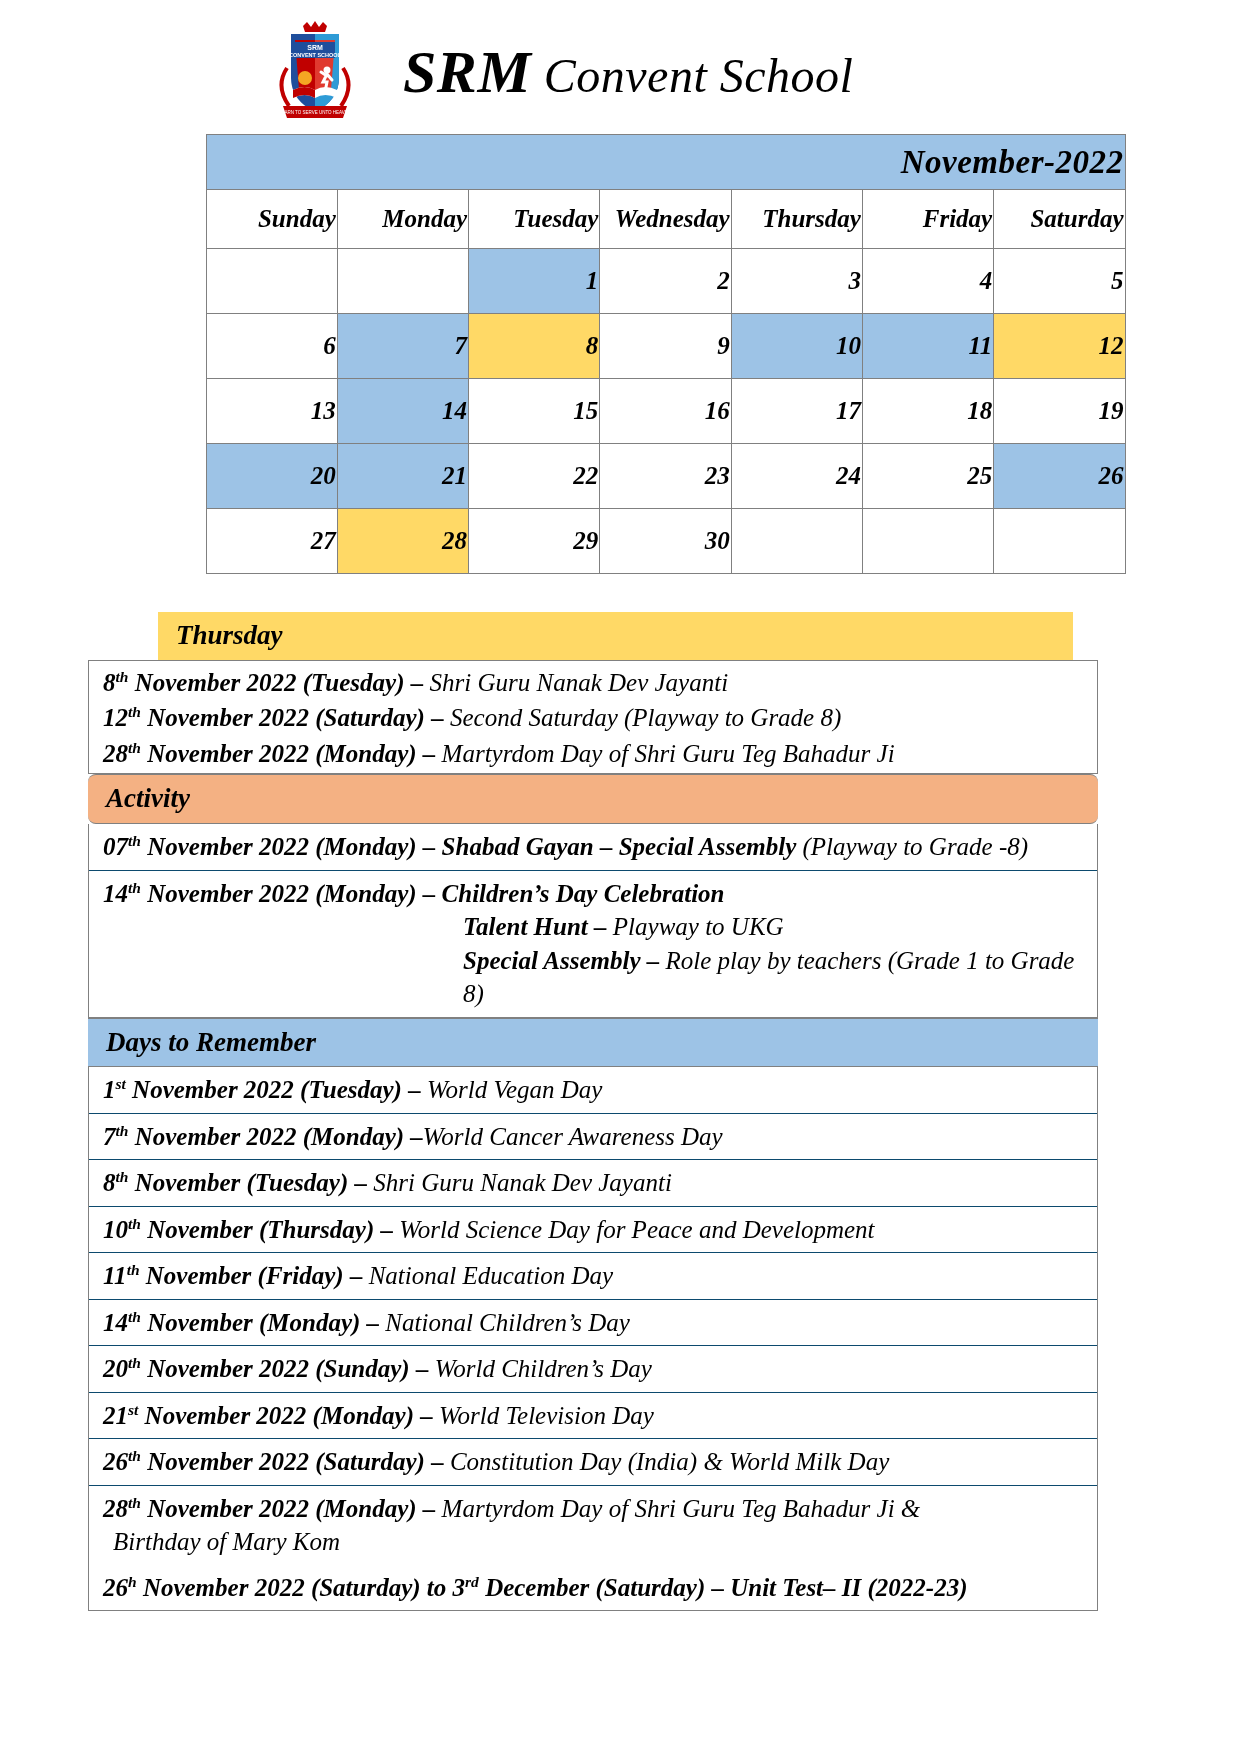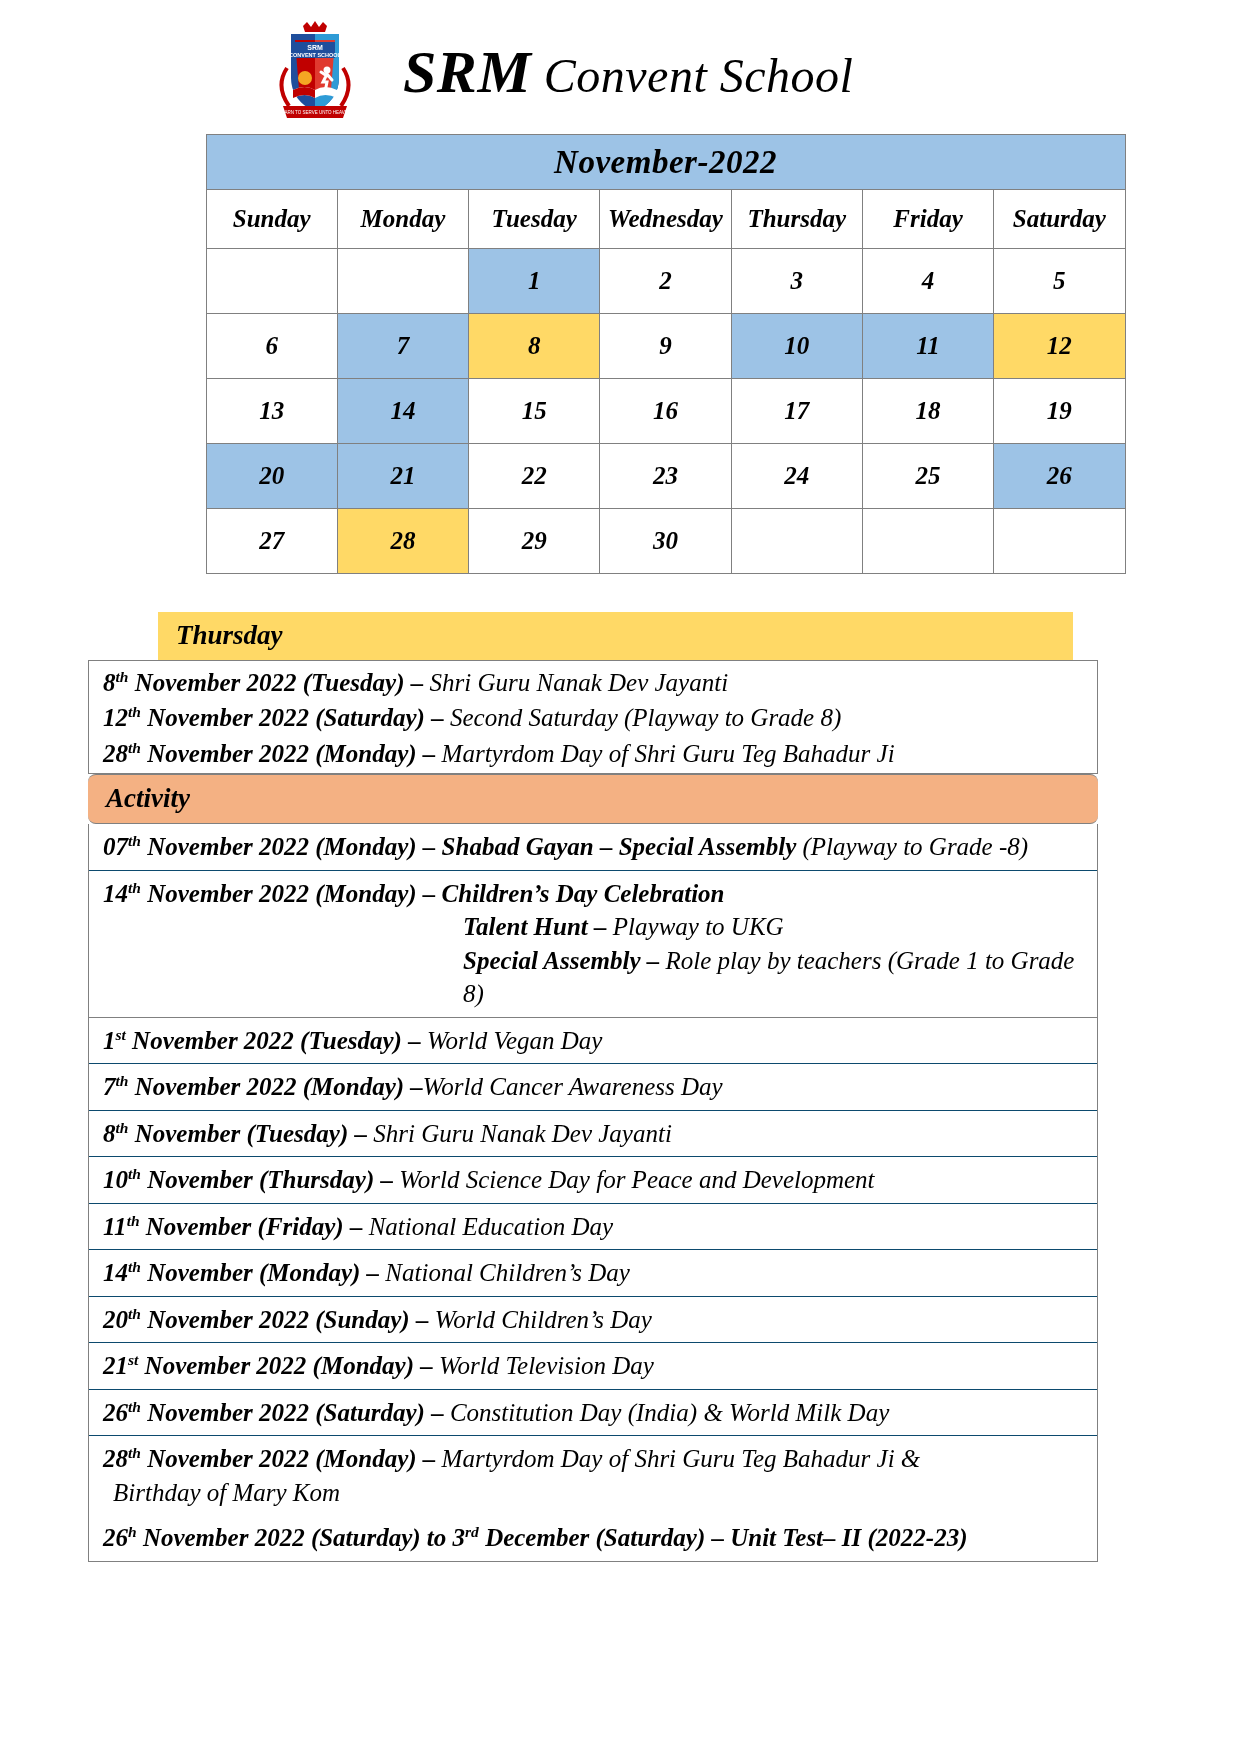--- a/index.html
+++ b/index.html
@@ -62,21 +62,21 @@
     margin: 6px auto 0 auto;
     width: 920px;
   }
   table.calendar {
     border-collapse: collapse;
     width: 920px;
     table-layout: fixed;
   }
   table.calendar td, table.calendar th {
     border: 1px solid #808080;
-    text-align: center;
+    text-align: right;
     font-style: italic;
     font-weight: 700;
     font-family: "Liberation Serif", "DejaVu Serif", serif;
   }
   .cal-title {
     background: #9DC3E6;
     font-size: 33px;
     height: 52px;
     font-style: italic;
     font-weight: 700;
@@ -305,20 +305,21 @@
         </div>
         <div class="indent-sub">
           <span class="b">Talent Hunt – </span><span class="n">Playway to UKG</span>
         </div>
         <div class="indent-sub">
           <span class="b">Special Assembly – </span><span class="n">Role play by teachers (Grade 1 to Grade 8)</span>
         </div>
       </div>
     </div>
 
+    <div class="sec-header days">Days to Remember</div>
     <div class="box">
       <div id="days-list">
           <div class="row"><span class="b"><span>1</span><sup>st</sup><span> November 2022 (Tuesday) – </span></span><span class="n">World Vegan Day</span></div>
           <div class="row"><span class="b"><span>7</span><sup>th</sup><span> November 2022 (Monday) –</span></span><span class="n">World Cancer Awareness Day</span></div>
           <div class="row"><span class="b"><span>8</span><sup>th</sup><span> November (Tuesday) – </span></span><span class="n">Shri Guru Nanak Dev Jayanti</span></div>
           <div class="row"><span class="b"><span>10</span><sup>th</sup><span> November (Thursday) – </span></span><span class="n">World Science Day for Peace and Development</span></div>
           <div class="row"><span class="b"><span>11</span><sup>th</sup><span> November (Friday) – </span></span><span class="n">National Education Day</span></div>
           <div class="row"><span class="b"><span>14</span><sup>th</sup><span> November (Monday) – </span></span><span class="n">National Children’s Day</span></div>
           <div class="row"><span class="b"><span>20</span><sup>th</sup><span> November 2022 (Sunday) – </span></span><span class="n">World Children’s Day</span></div>
           <div class="row"><span class="b"><span>21</span><sup>st</sup><span> November 2022 (Monday) – </span></span><span class="n">World Television Day</span></div>

